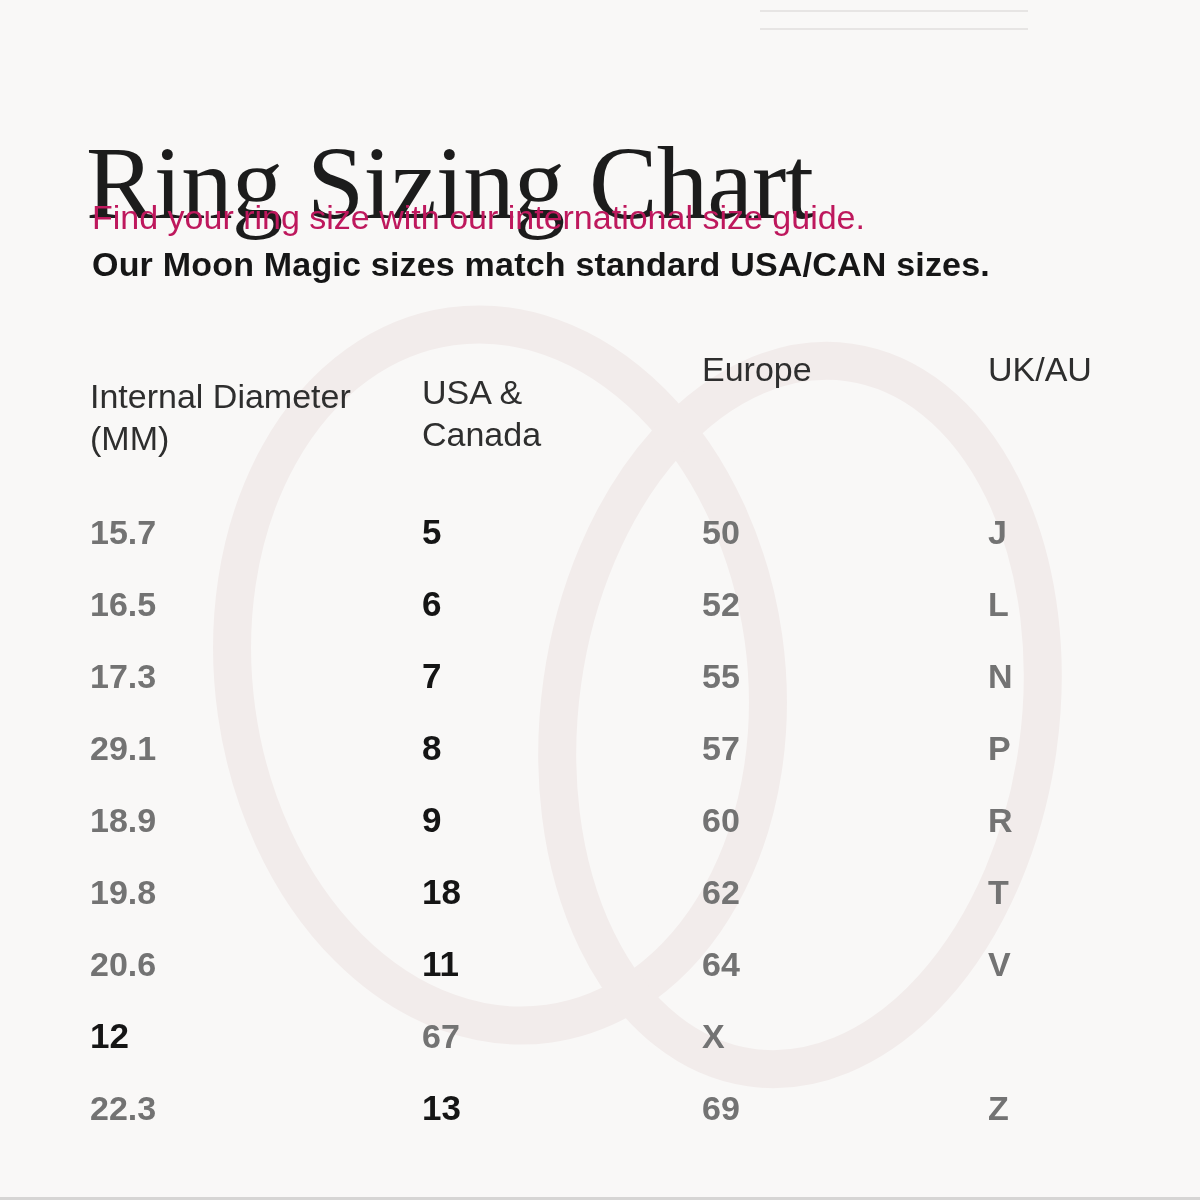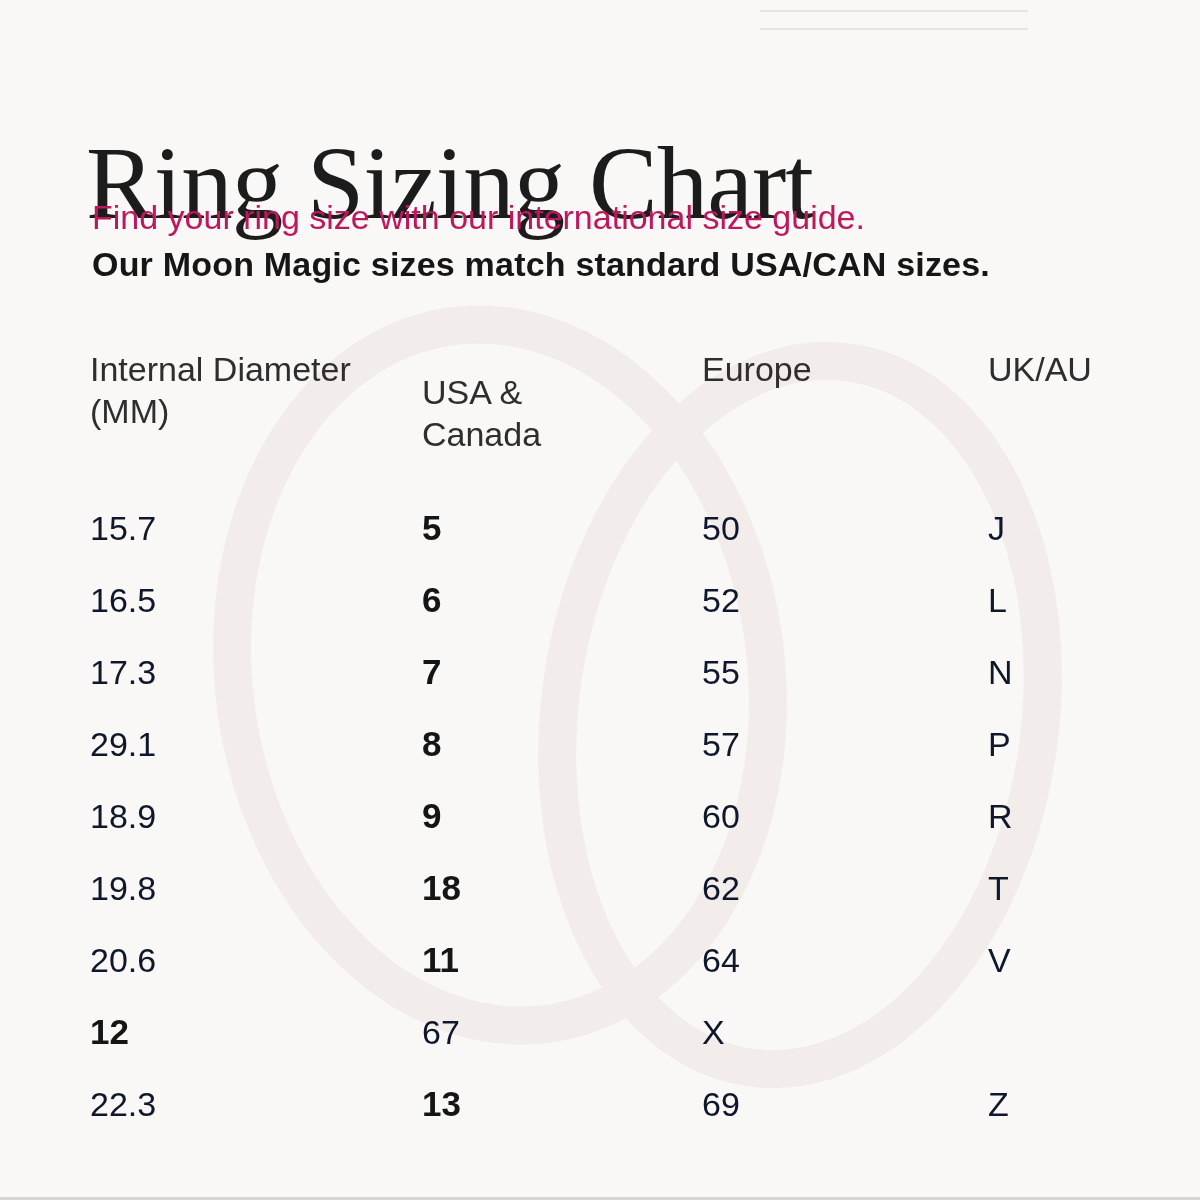--- a/index.html
+++ b/index.html
@@ -28,25 +28,25 @@
   .size-table{position:absolute;left:90px;top:348px;width:1040px;}
   .grid-row{
     display:grid;
     grid-template-columns:332px 280px 286px 142px;
     align-items:center;
   }
   .head-row{align-items:start;}
   .head-cell{
     font-size:34px;line-height:42px;font-weight:400;color:#2e2e2e;
   }
-  .head-cell.c0{max-width:270px;}
+  .head-cell.c0{max-width:270px;margin-top:27px;}
   .head-cell.c1{max-width:180px;margin-top:23px;}
   .body-rows{margin-top:37px;}
   .body-rows .grid-row{height:72px;}
-  .cell{font-size:34px;color:#0f172a;font-weight:400;}
+  .cell{font-size:34px;color:#737373;font-weight:700;}
   .cell.usa{font-weight:700;color:#151515;font-size:35px;}
 </style>
 </head>
 <body>
 
 <svg class="watermark" width="1200" height="1200" viewBox="0 0 1200 1200" aria-hidden="true">
   <ellipse cx="500" cy="675" rx="266" ry="352" fill="none" stroke="#f2eceb" stroke-width="38" transform="rotate(-8 500 675)"></ellipse>
   <ellipse cx="800" cy="715" rx="240" ry="356" fill="none" stroke="#f2eceb" stroke-width="38" transform="rotate(8 800 715)"></ellipse>
 </svg>
 

